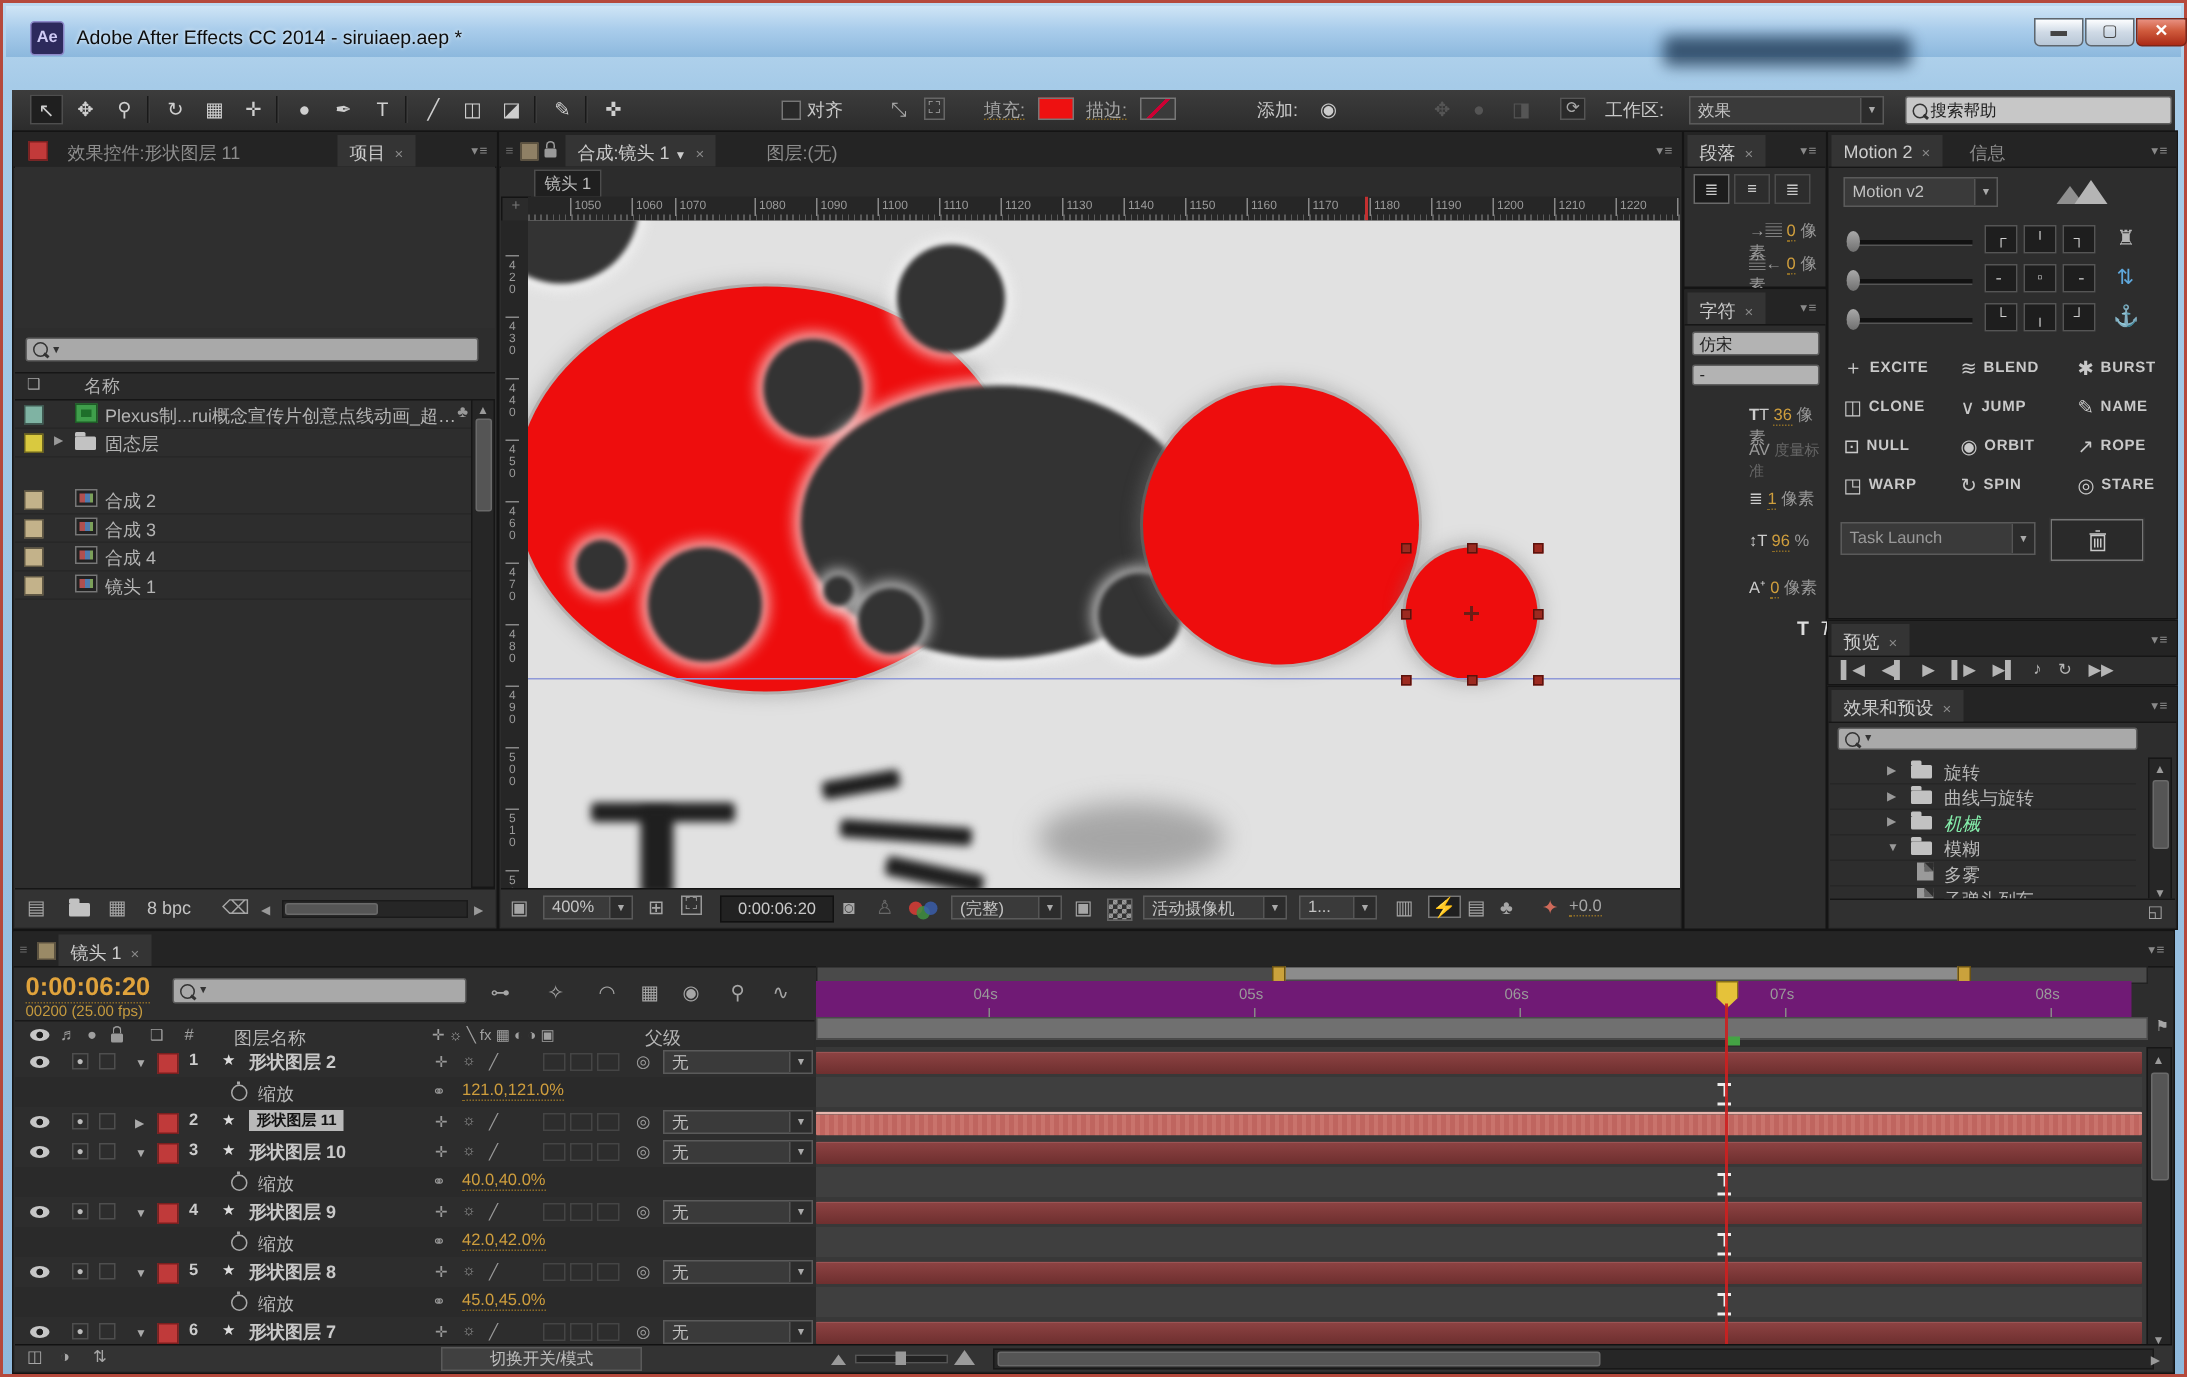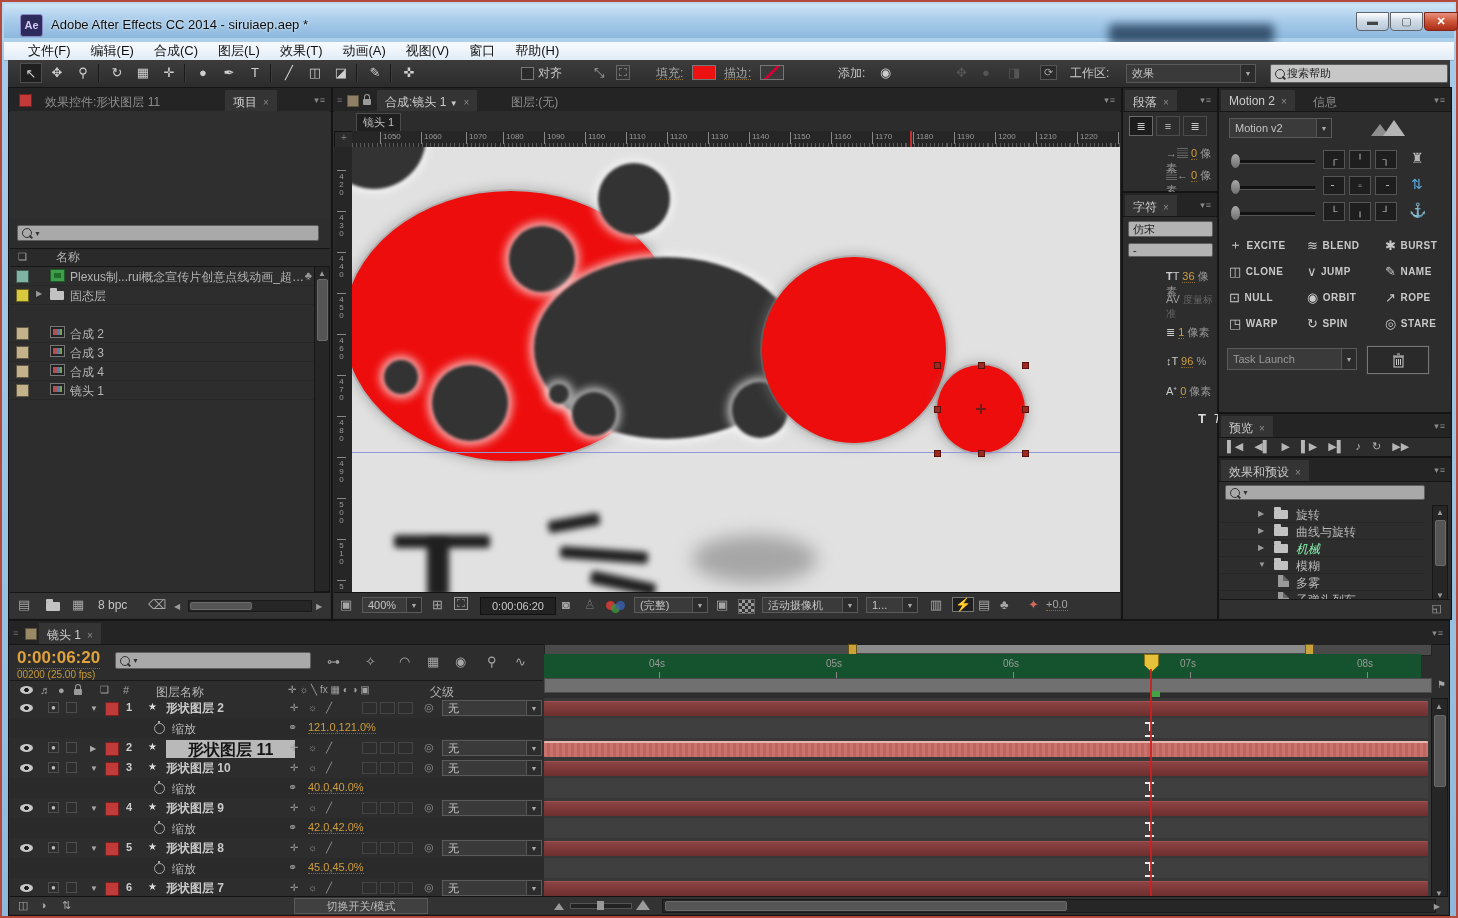--- a/index.html
+++ b/index.html
@@ -110,31 +110,20 @@
 <div id="screen">
 
   <div id="titlebar">
     <div id="app-icon">Ae</div>
     <div id="title-text">Adobe After Effects CC 2014 - siruiaep.aep *</div>
     <div id="title-smudge"></div>
     <div class="winbtn" style="left:1352px">▬</div>
     <div class="winbtn" style="left:1386px">▢</div>
     <div class="winbtn" id="btn-close" style="left:1420px;width:34px">✕</div>
   </div>
-  <div id="menubar">
-      <div class="mi">文件(F)</div>
-      <div class="mi">编辑(E)</div>
-      <div class="mi">合成(C)</div>
-      <div class="mi">图层(L)</div>
-      <div class="mi">效果(T)</div>
-      <div class="mi">动画(A)</div>
-      <div class="mi">视图(V)</div>
-      <div class="mi">窗口</div>
-      <div class="mi">帮助(H)</div>
-    </div>
 
   <div id="ae">
 
     <div id="toolbar">
       <div id="toolsbox" style="position:absolute;left:6px;top:0;width:440px;height:27px;">
           <div class="tool act" style="left: 6px;">↖</div>
           <div class="tool" style="left: 32px;">✥</div>
           <div class="tool" style="left: 58px;">⚲</div>
           <div class="vsep" style="left: 84px;"></div>
           <div class="tool" style="left: 92px;">↻</div>
@@ -258,21 +247,21 @@
         <div class="pmenu">▾≡</div>
       </div>
       <div style="position:absolute;left:1px;right:1px;top:23px;height:20px;background:#2c2c2c">
         <div style="position:absolute;left:22px;top:2px;padding:1px 6px;background:#1f1f1f;border:1px solid #4c4c4c;color:#bdbdbd;font-size:11px">镜头 1</div>
       </div>
       <div style="position:absolute;left:1px;top:43px;width:18px;height:16px;background:#2b2b2b;border:1px solid #141414;color:#777;font-size:10px;text-align:center">+</div>
       <div id="hruler" style="position:absolute;left:19px;top:43px;right:1px;height:16px;background:#262626;border-bottom:1px solid #101010;overflow:hidden">
           <div class="rulerminor"></div>
           <div class="hlab" style="left: 28px;">1050</div>
           <div class="hlab" style="left: 69px;">1060</div>
-          <div class="hlab" style="left: 114px;">1070</div>
+          <div class="hlab" style="left: 98px;">1070</div>
           <div class="hlab" style="left: 151px;">1080</div>
           <div class="hlab" style="left: 192px;">1090</div>
           <div class="hlab" style="left: 233px;">1100</div>
           <div class="hlab" style="left: 274px;">1110</div>
           <div class="hlab" style="left: 315px;">1120</div>
           <div class="hlab" style="left: 356px;">1130</div>
           <div class="hlab" style="left: 397px;">1140</div>
           <div class="hlab" style="left: 438px;">1150</div>
           <div class="hlab" style="left: 479px;">1160</div>
           <div class="hlab" style="left: 520px;">1170</div>
@@ -634,21 +623,21 @@
           <div class="lrow" style="top: 40px;">
             <div class="eye" style="left: 10px;"></div>
             <div class="bx" style="left: 38px;">
               <div style="color: rgb(187, 187, 187); font-size: 8px; text-align: center; line-height: 9px;">●</div>
             </div>
             <div class="bx" style="left: 56px;"></div>
             <div style="position: absolute; left: 80px; top: 6px; font-size: 8px; color: rgb(170, 170, 170);">▶</div>
             <div style="position: absolute; left: 95px; top: 4px; width: 12px; height: 12px; background: rgb(192, 58, 58); border: 1px solid rgb(124, 31, 31);"></div>
             <div style="position: absolute; left: 116px; top: 3px; font-size: 11px; color: rgb(204, 204, 204); font-weight: bold;">2</div>
             <div style="position: absolute; left: 138px; top: 3px; font-size: 10px; color: rgb(221, 221, 221);">★</div>
-            <div style="position: absolute; left: 156px; top: 2px; font-size: 16px; font-weight: bold; background: rgb(185, 185, 185); color: rgb(20, 20, 20); padding: 0px 22px;">形状图层 11</div>
+            <div style="position: absolute; left: 156px; top: 2px; font-size: 10px; font-weight: bold; background: rgb(185, 185, 185); color: rgb(20, 20, 20); padding: 0px 5px;">形状图层 11</div>
             <div style="position: absolute; left: 280px; top: 4px; font-size: 10px; color: rgb(153, 153, 153);">✛</div>
             <div style="position: absolute; left: 298px; top: 4px; font-size: 10px; color: rgb(153, 153, 153);">☼</div>
             <div style="position: absolute; left: 316px; top: 4px; font-size: 10px; color: rgb(153, 153, 153);">╱</div>
             <div class="swbx" style="left: 352px;"></div>
             <div class="swbx" style="left: 370px;"></div>
             <div class="swbx" style="left: 388px;"></div>
             <div style="position: absolute; left: 414px; top: 3px; font-size: 11px; color: rgb(153, 153, 153);">◎</div>
             <div class="sel" style="left: 432px; top: 2px; width: 100px; height: 16px; position: absolute;">
               <span>无</span>
               <span class="ar">▼</span>
@@ -764,21 +753,21 @@
               <span class="ar">▼</span>
             </div>
           </div>
         </div>
 
       <div style="position:absolute;left:535px;top:23px;right:17px;height:10px;background:#4a4a4a;border:1px solid #222">
         <div style="position:absolute;left:308px;width:454px;top:0;height:8px;background:#8c8c8c"></div>
         <div style="position:absolute;left:303px;top:-1px;width:7px;height:10px;background:#caa23c;border:1px solid #6a5213"></div>
         <div style="position:absolute;left:760px;top:-1px;width:7px;height:10px;background:#caa23c;border:1px solid #6a5213"></div>
       </div>
-      <div id="tl-ruler" style="position:absolute;left:535px;top:33px;right:28px;height:24px;background:#14532d;overflow:hidden">
+      <div id="tl-ruler" style="position:absolute;left:535px;top:33px;right:28px;height:24px;background:#701a75;overflow:hidden">
           <div style="position: absolute; left: 105px; top: 4px; font-size: 10px; color: rgb(154, 154, 154);">04s</div>
           <div style="position: absolute; left: 115px; top: 18px; width: 1px; height: 6px; background: rgb(136, 136, 136);"></div>
           <div style="position: absolute; left: 282px; top: 4px; font-size: 10px; color: rgb(154, 154, 154);">05s</div>
           <div style="position: absolute; left: 292px; top: 18px; width: 1px; height: 6px; background: rgb(136, 136, 136);"></div>
           <div style="position: absolute; left: 459px; top: 4px; font-size: 10px; color: rgb(154, 154, 154);">06s</div>
           <div style="position: absolute; left: 469px; top: 18px; width: 1px; height: 6px; background: rgb(136, 136, 136);"></div>
           <div style="position: absolute; left: 636px; top: 4px; font-size: 10px; color: rgb(154, 154, 154);">07s</div>
           <div style="position: absolute; left: 646px; top: 18px; width: 1px; height: 6px; background: rgb(136, 136, 136);"></div>
           <div style="position: absolute; left: 813px; top: 4px; font-size: 10px; color: rgb(154, 154, 154);">08s</div>
           <div style="position: absolute; left: 823px; top: 18px; width: 1px; height: 6px; background: rgb(136, 136, 136);"></div>

